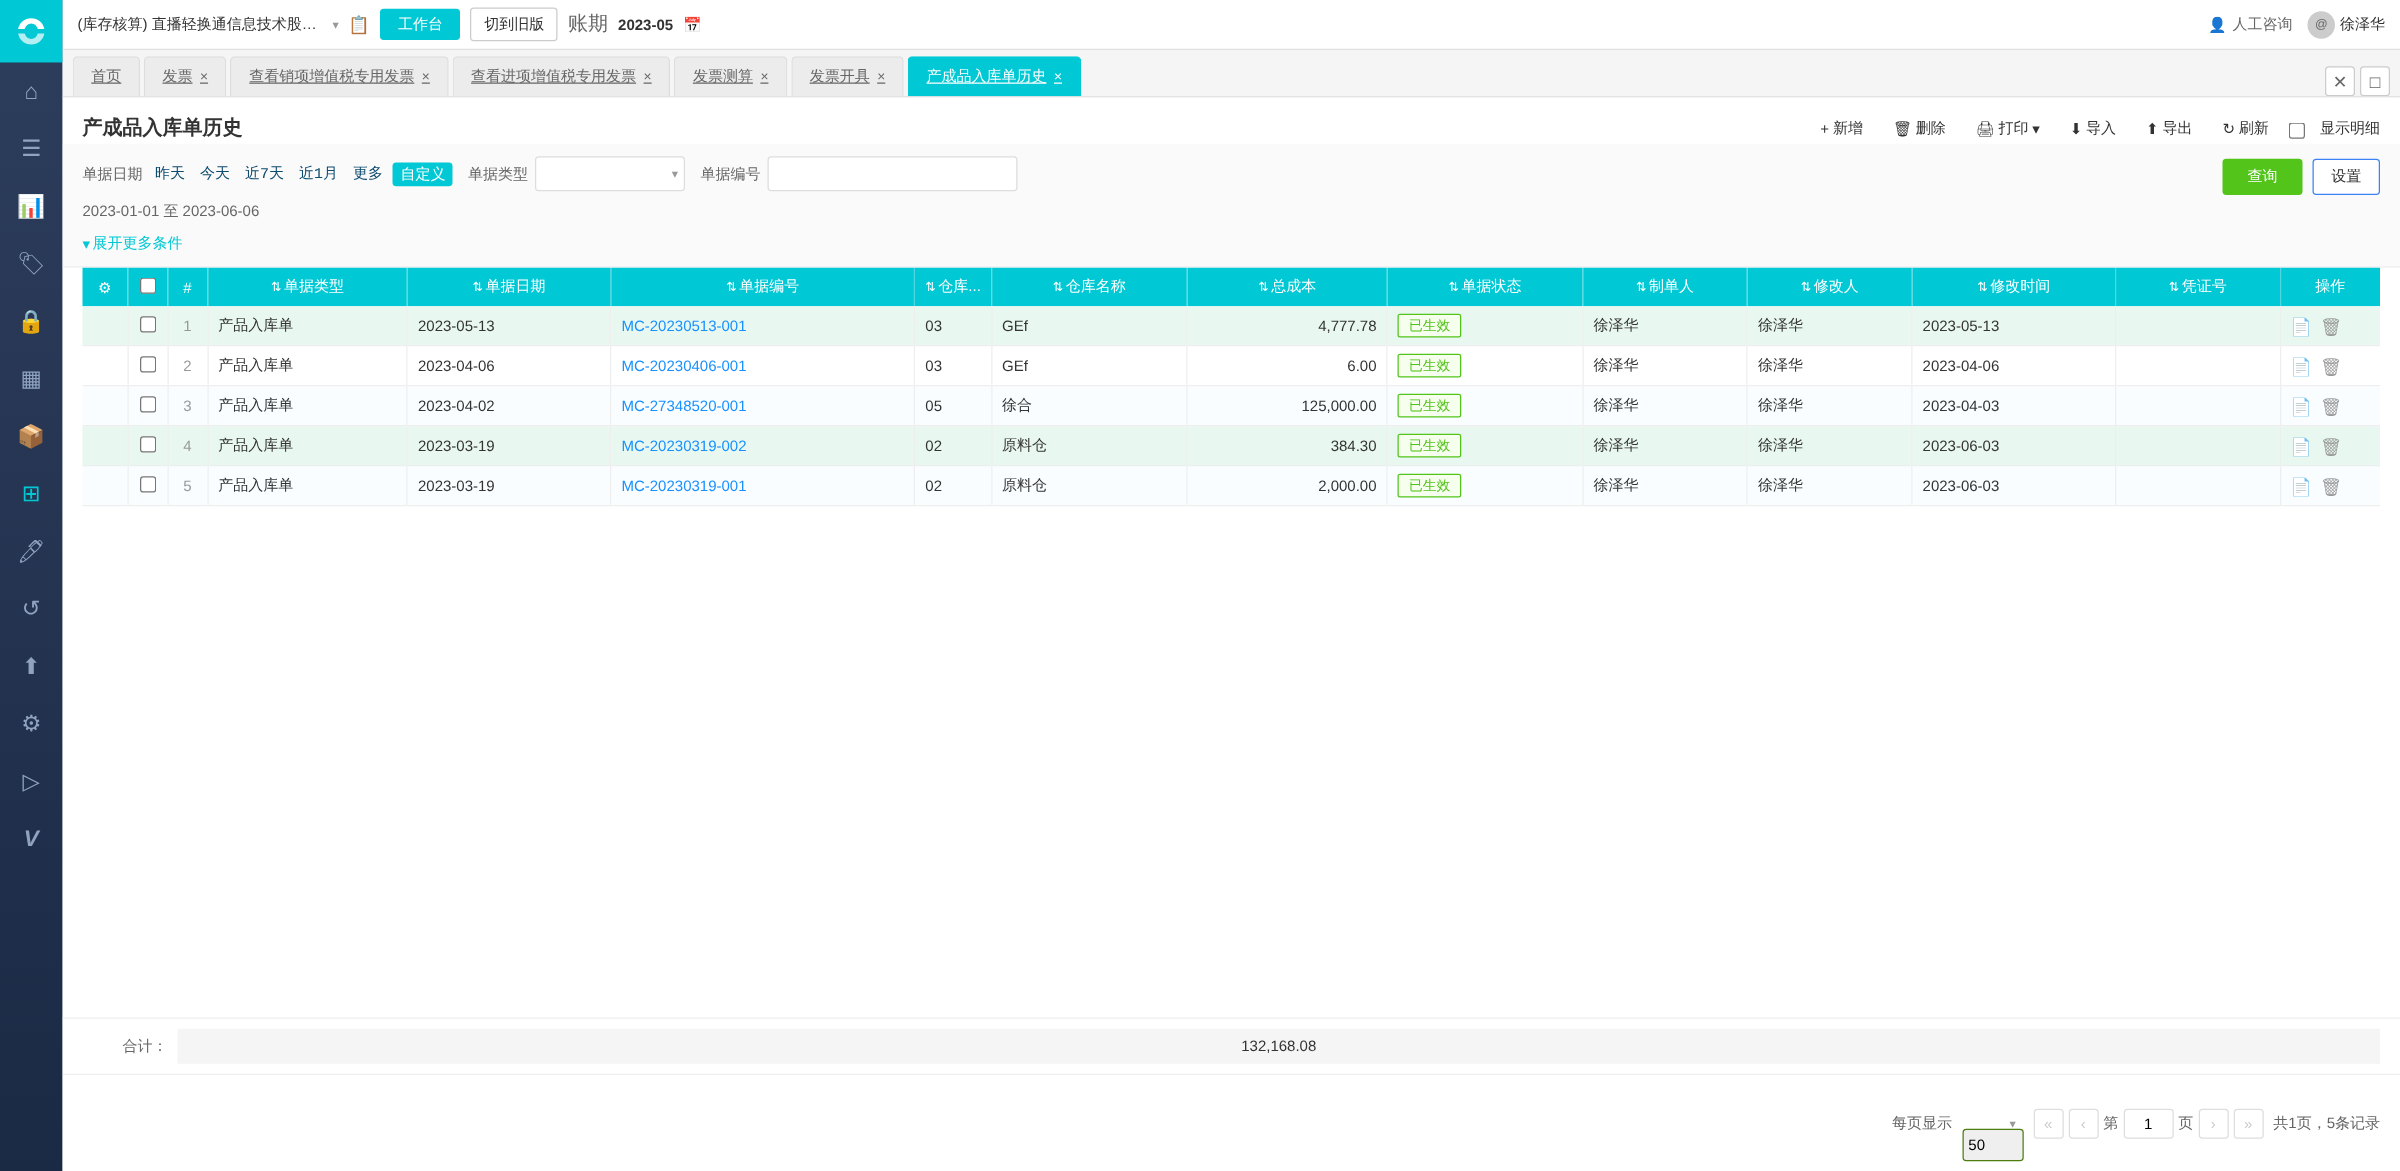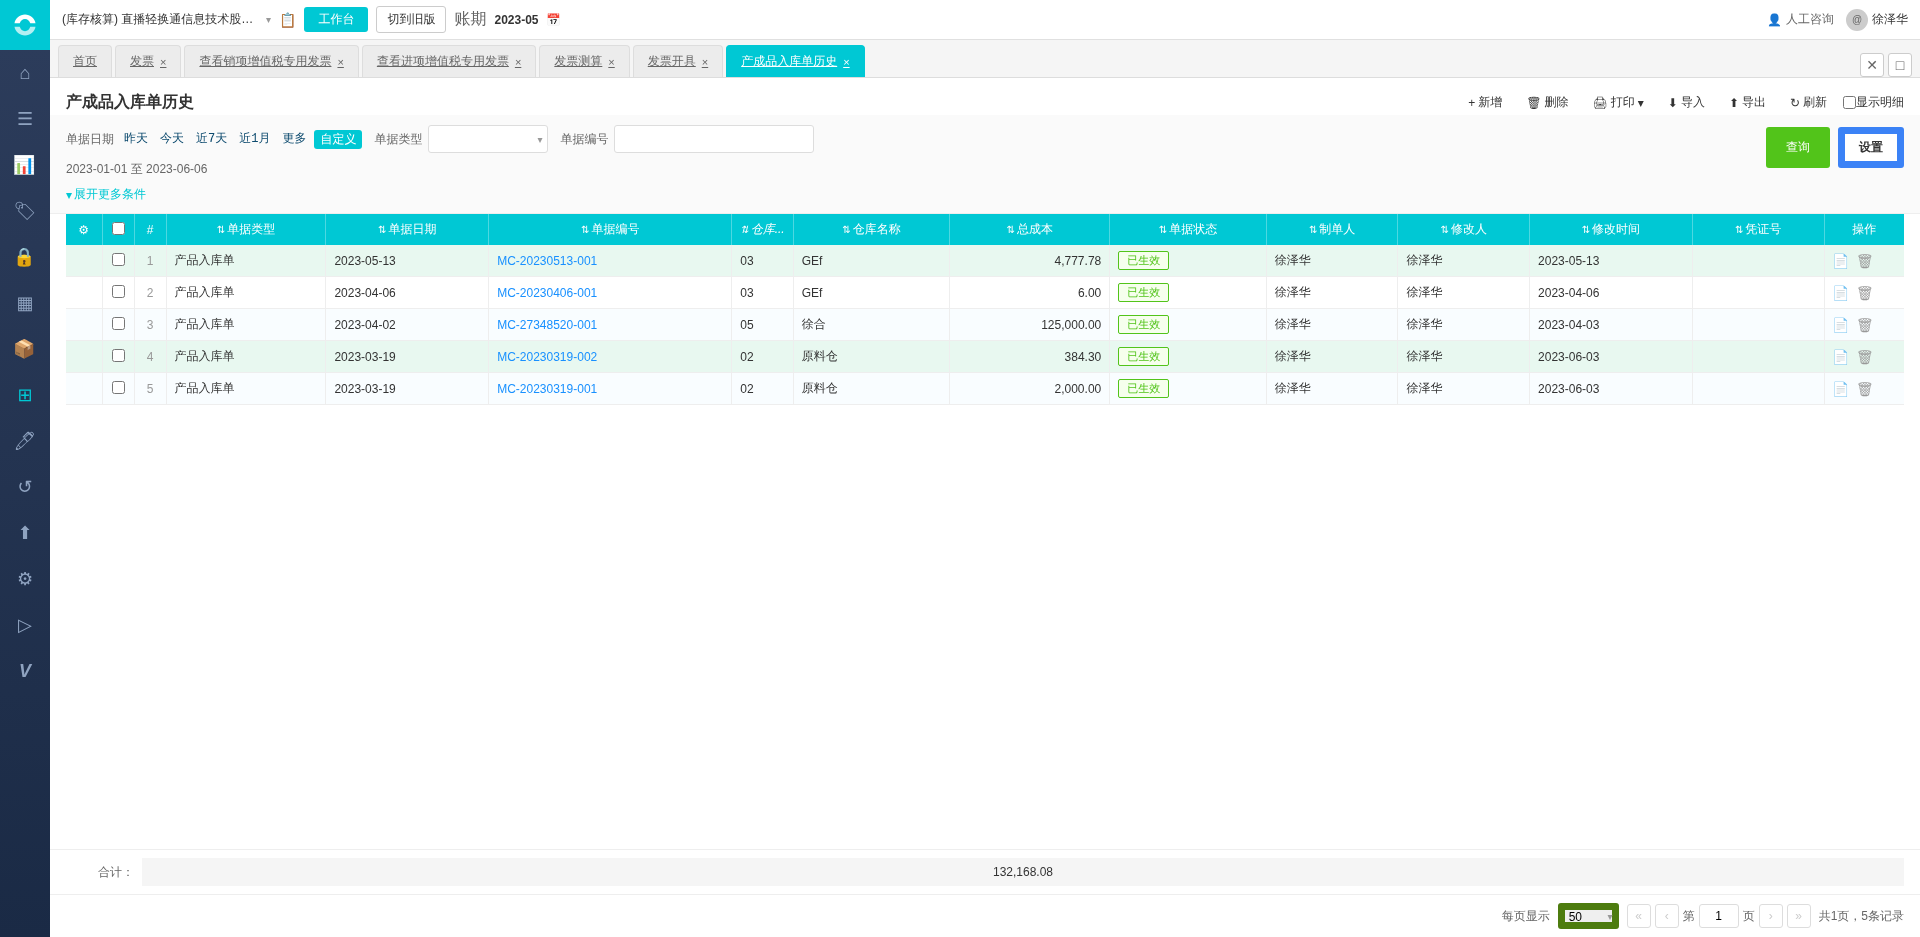--- a/index.html
+++ b/index.html
@@ -45,34 +45,34 @@
     .tab-action-btn { width: 24px; height: 24px; display: flex; align-items: center; justify-content: center; cursor: pointer; color: #666; font-size: 14px; border: 1px solid #ccc; border-radius: 3px; background: #fff; }
 
     
     .page-content { flex: 1; background: #fff; padding: 0; overflow: auto; display: flex; flex-direction: column; }
 
     
     .page-header { padding: 12px 16px 0 16px; display: flex; align-items: center; justify-content: space-between; }
     .page-title { font-size: 16px; font-weight: bold; color: #333; }
     .page-actions { display: flex; align-items: center; gap: 8px; }
     .action-btn { display: flex; align-items: center; gap: 3px; font-size: 12px; color: #333; cursor: pointer; padding: 4px 8px; border: none; background: none; }
-    .show-detail-cb { display: flex; align-items: center; gap: 0; font-size: 12px; color: #333; cursor: pointer; }
+    .show-detail-cb { display: flex; align-items: flex-end; gap: 12px; font-size: 12px; color: #333; cursor: pointer; }
 
     
     .filter-area { padding: 10px 16px; background: #fafafa; border-bottom: 1px solid #eee; }
     .filter-group { display: flex; align-items: center; gap: 6px; }
     .filter-label { font-size: 12px; color: #666; white-space: nowrap; }
     .date-quick-btns { display: flex; gap: 4px; }
     .date-quick-btn { font-size: 12px; color: #0c4a6e; cursor: pointer; padding: 0 4px; font-family: Liberation Mono, monospace; }
     .date-custom-btn { font-size: 12px; color: white; background: #00c8d4; border-radius: 3px; padding: 1px 6px; cursor: pointer; }
     .date-range { font-size: 12px; color: #666; margin-top: 2px; }
     .filter-select { height: 28px; border: 1px solid #ddd; border-radius: 3px; padding: 0 6px; font-size: 12px; min-width: 120px; background: white; }
     .filter-input { height: 28px; border: 1px solid #ddd; border-radius: 3px; padding: 0 6px; font-size: 12px; min-width: 200px; }
     .query-btn { background: #52c41a; color: white; border: none; border-radius: 3px; padding: 5px 20px; font-size: 12px; cursor: pointer; }
-    .setting-btn { background: white; color: #333; border: 7px solid #3b82f6; border-radius: 3px; padding: 5px 14px; font-size: 12px; cursor: pointer; font-weight: bold; }
+    .setting-btn { background: white; color: #333; border: 1px solid #3b82f6; border-radius: 3px; padding: 5px 14px; font-size: 12px; cursor: pointer; }
     .expand-btn { font-size: 12px; color: #00c8d4; cursor: pointer; display: flex; align-items: center; gap: 2px; }
     .filter-main { flex: 1; }
     .filter-top-row { display: flex; align-items: center; gap: 12px; }
     .filter-bottom-row { margin-top: 6px; display: flex; align-items: center; gap: 8px; }
 
     
     .table-container { flex: 1; overflow: auto; padding: 0 16px; }
     table { width: 100%; border-collapse: collapse; }
     thead tr { background: #00c8d4; color: white; }
     thead th { padding: 7px 8px; font-size: 12px; font-weight: normal; border-right: 1px solid rgba(255,255,255,0.3); white-space: nowrap; cursor: pointer; user-select: none; }
@@ -92,21 +92,21 @@
     .col-icon { display: inline-block; margin-right: 2px; font-size: 10px; }
     .settings-icon-cell { text-align: center; }
 
     
     .table-footer { padding: 8px 16px; border-top: 1px solid #eee; display: flex; align-items: center; background: #fff; }
     .total-label { font-size: 12px; color: #666; margin-right: 8px; margin-left: 32px; }
 
     
     .pagination-bar { padding: 8px 16px; border-top: 1px solid #eee; display: flex; align-items: center; justify-content: flex-end; gap: 8px; background: #fff; }
     .page-size-label { font-size: 12px; color: #666; }
-    .page-size-select { height: 26px; border: 7px solid #4d7c0f; border-radius: 3px; font-size: 12px; padding: 0 4px; }
+    .page-size-select { height: 26px; border: 1px solid #4d7c0f; border-radius: 3px; font-size: 12px; padding: 0 4px; margin-top: 35px; }
     .pagination-nav { display: flex; align-items: center; gap: 4px; }
     .page-btn { width: 24px; height: 24px; border: 1px solid #ddd; border-radius: 3px; background: #fff; cursor: pointer; display: flex; align-items: center; justify-content: center; font-size: 12px; color: #666; }
     .page-btn:disabled { color: #ccc; cursor: not-allowed; }
     .page-input-group { display: flex; align-items: center; gap: 4px; font-size: 12px; color: #666; }
     .page-input { width: 40px; height: 24px; border: 1px solid #ddd; border-radius: 3px; text-align: center; font-size: 12px; }
     .page-total { font-size: 12px; color: #666; }
 
     
     ::-webkit-scrollbar { width: 6px; height: 6px; }
     ::-webkit-scrollbar-thumb { background: #ccc; border-radius: 3px; }
@@ -305,21 +305,21 @@
               <th style="width:32px;">#</th>
               <th>
                 <span class="col-icon">⇅</span>单据类型
               </th>
               <th>
                 <span class="col-icon">⇅</span>单据日期
               </th>
               <th>
                 <span class="col-icon">⇅</span>单据编号
               </th>
-              <th style="width:60px;font-style:italic;">
+              <th style="width:60px;">
                 <span class="col-icon">⇅</span>仓库...
               </th>
               <th>
                 <span class="col-icon">⇅</span>仓库名称
               </th>
               <th>
                 <span class="col-icon">⇅</span>总成本
               </th>
               <th>
                 <span class="col-icon">⇅</span>单据状态

